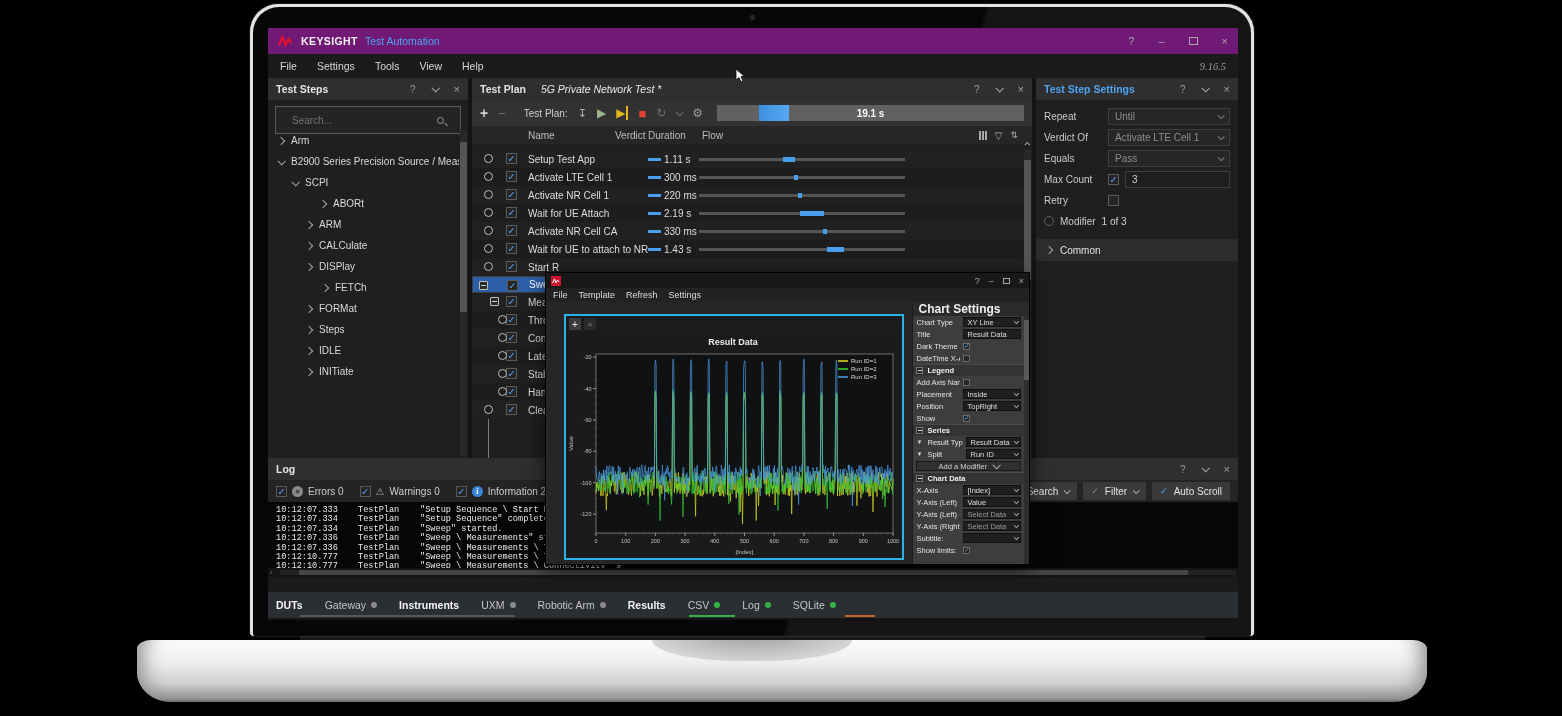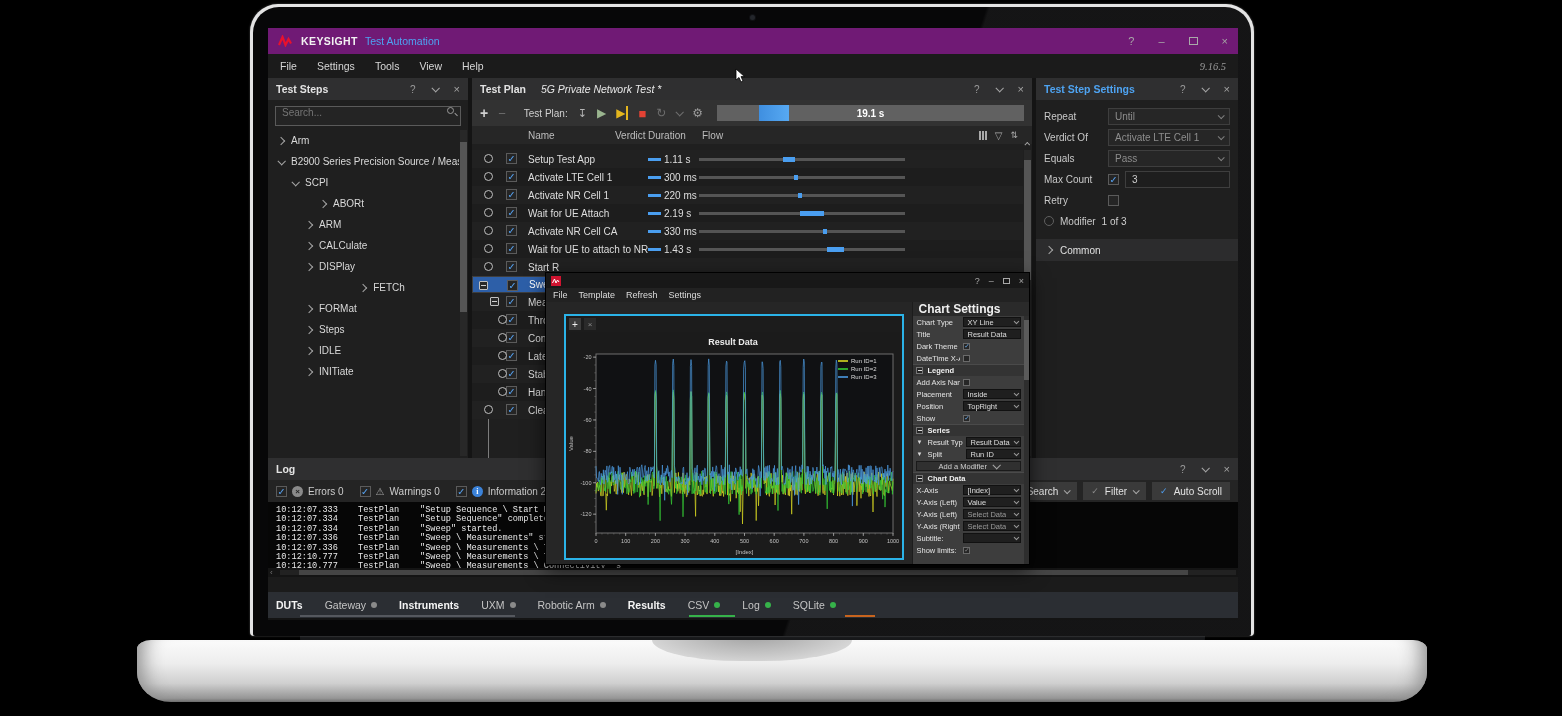--- a/index.html
+++ b/index.html
@@ -37,21 +37,21 @@
   .ph-icons{margin-left:auto;display:flex;gap:16px;align-items:center;color:#9b9b9b;font-size:10px;font-weight:normal}
   .chev{width:6px;height:6px;border-right:1.4px solid #a5a5a5;border-bottom:1.4px solid #a5a5a5;display:inline-block;flex:none}
   .chev.down{transform:rotate(45deg) translateY(-1px)}
   .chev.right{transform:rotate(-45deg)}
   .chev.up{transform:rotate(-135deg) translateY(-1px)}
   .xicon{color:#a5a5a5;font-size:11px}
 
   
   .p-left{left:0;top:50px;width:200px;height:380px}
   .search-row{padding:6px 7px 4px 7px}
-  .search-box{height:20px;background:#242424;border:1px solid #5a5a5a;display:flex;align-items:flex-start;padding:0 6px}
+  .search-box{height:28px;background:#242424;border:1px solid #5a5a5a;display:flex;align-items:center;padding:0 16px}
   .search-box input{flex:1;background:transparent;border:none;outline:none;color:#bbb;font-size:10px;font-family:"Liberation Sans",sans-serif;min-width:0}
   .mag{width:7px;height:7px;border:1.3px solid #9a9a9a;border-radius:50%;position:relative;flex:none}
   .mag::after{content:"";position:absolute;left:6px;top:6px;width:4px;height:1.3px;background:#9a9a9a;transform:rotate(45deg)}
   .tree{position:absolute;left:0;top:52px;right:9px;bottom:0;overflow:hidden}
   .titem{height:21px;display:flex;align-items:center;gap:7px;color:#d9d9d9;font-size:10px;white-space:nowrap}
   .tscroll{position:absolute;right:1px;top:52px;width:7px;bottom:2px;background:#282828}
   .tthumb{position:absolute;left:0;width:7px;background:#555;top:12px;height:170px}
 
   
   .p-center{left:204px;top:50px;width:560px;height:380px}
@@ -244,21 +244,21 @@
             <span>ARM</span>
           </div>
           <div class="titem" style="padding-left: 38px;">
             <i class="chev right"></i>
             <span>CALCulate</span>
           </div>
           <div class="titem" style="padding-left: 38px;">
             <i class="chev right"></i>
             <span>DISPlay</span>
           </div>
-          <div class="titem" style="padding-left: 38px; justify-content: center;">
+          <div class="titem" style="padding-left: 54px;">
             <i class="chev right"></i>
             <span>FETCh</span>
           </div>
           <div class="titem" style="padding-left: 38px;">
             <i class="chev right"></i>
             <span>FORMat</span>
           </div>
           <div class="titem" style="padding-left: 38px;">
             <i class="chev right"></i>
             <span>Steps</span>

